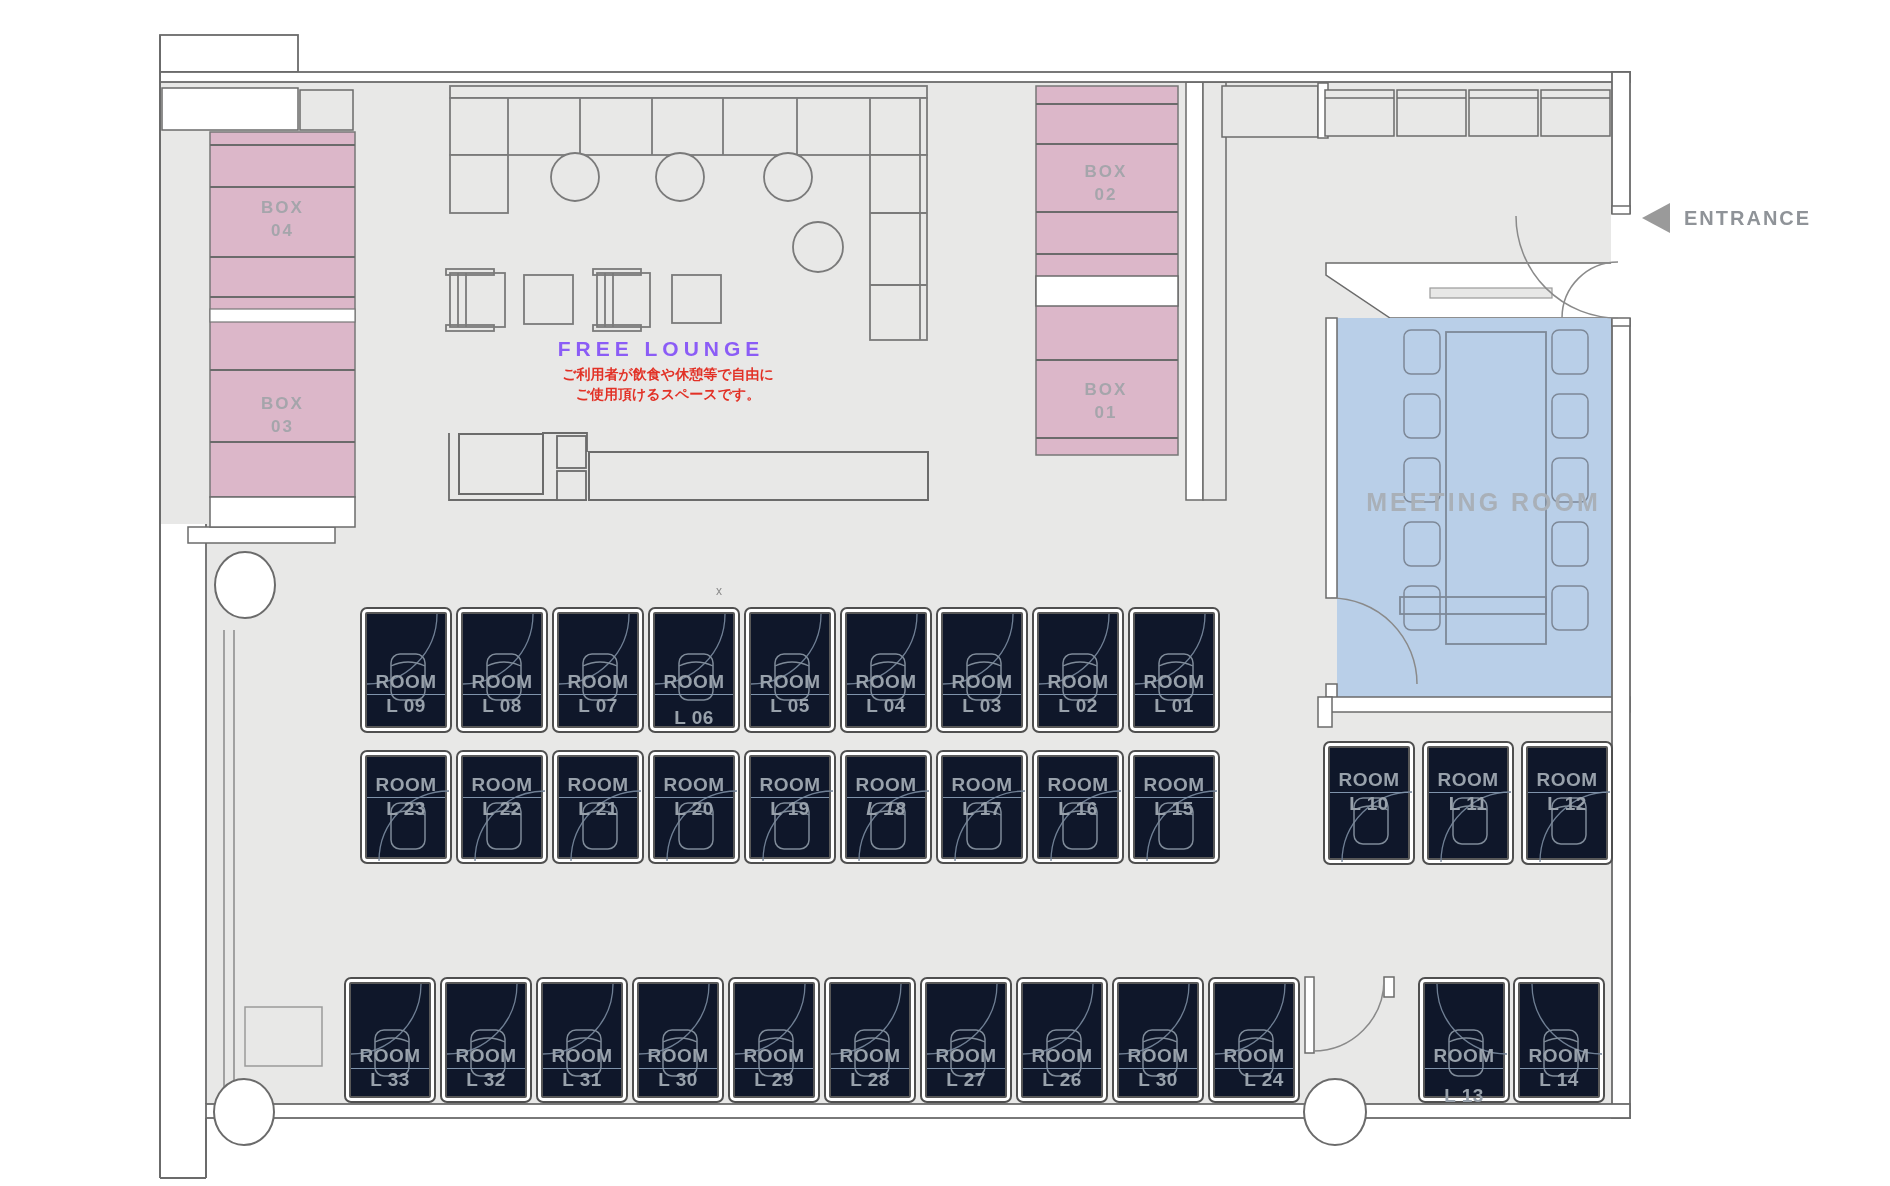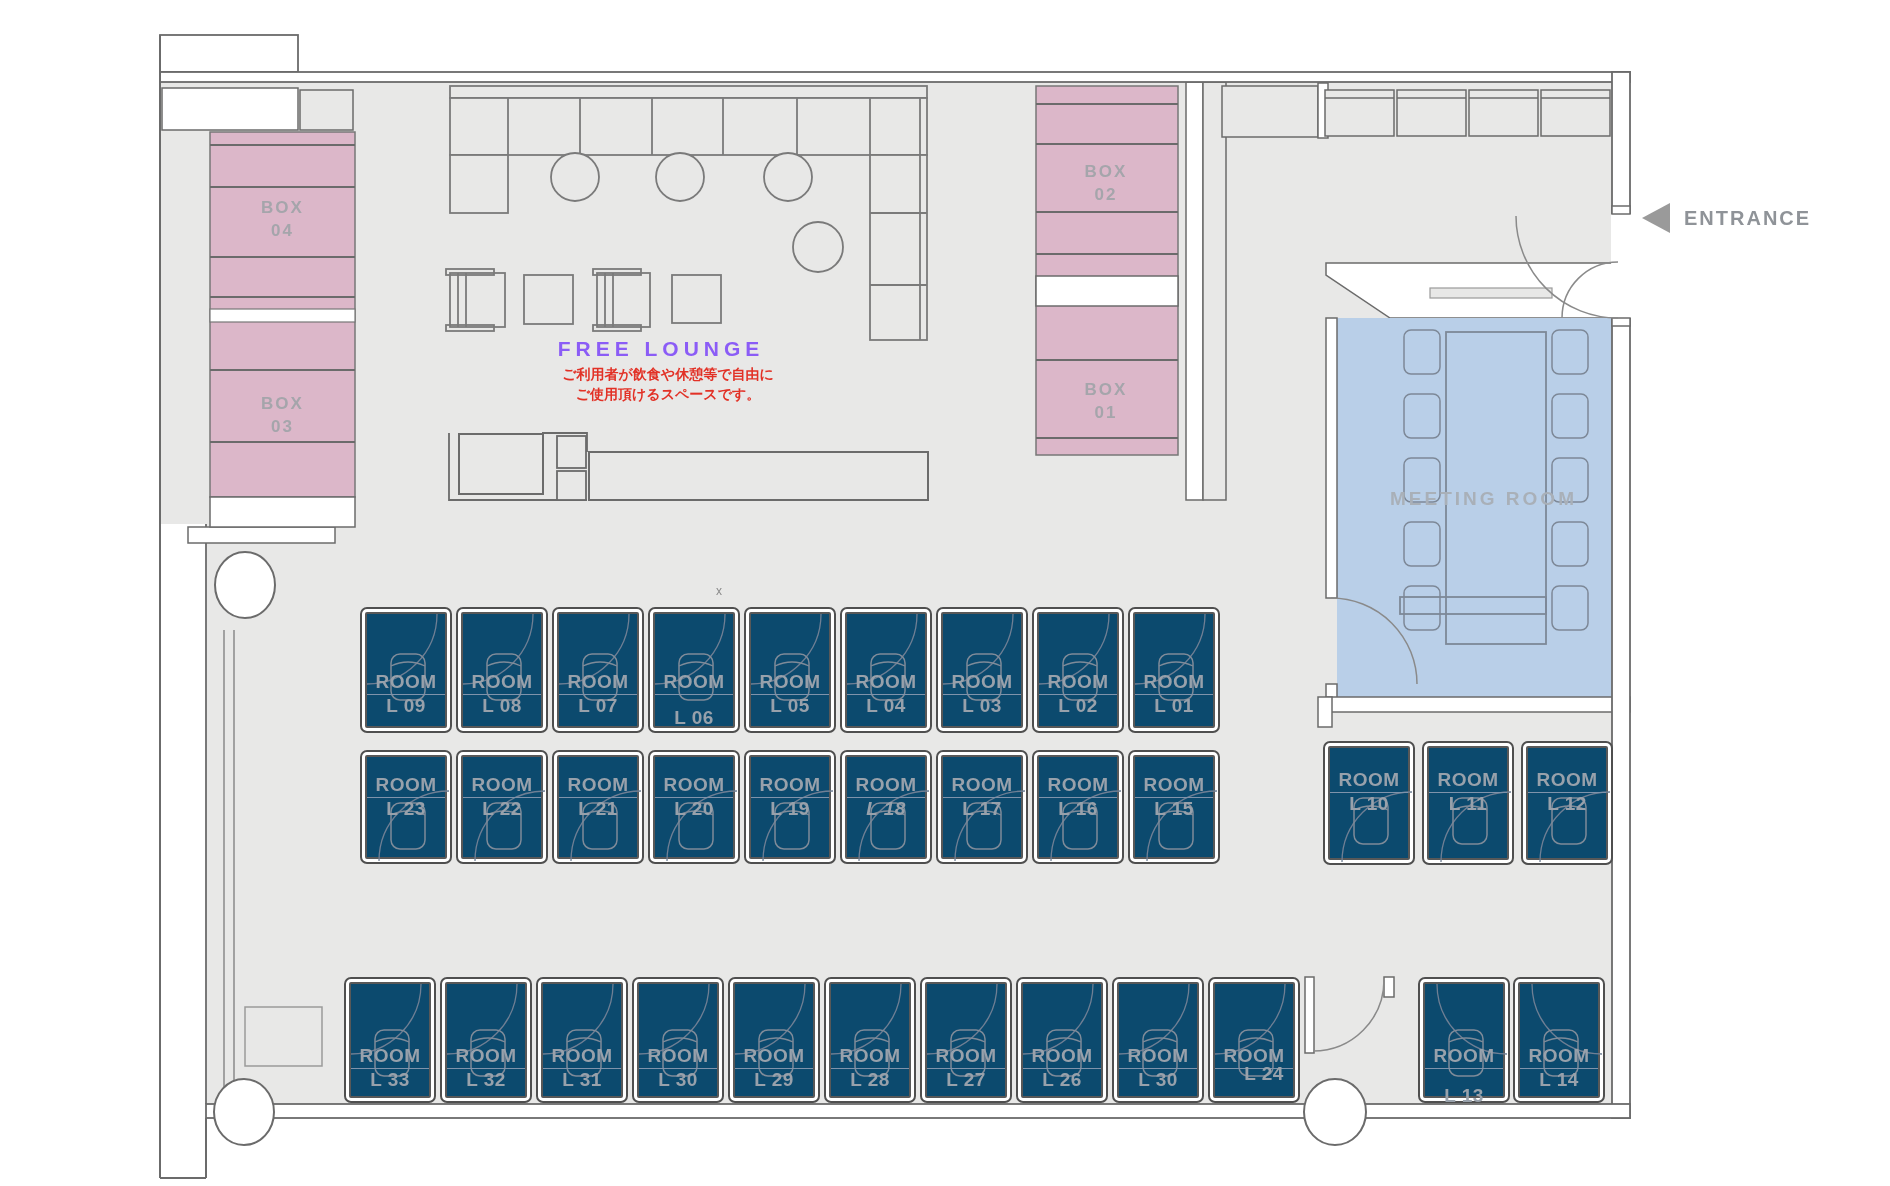--- a/index.html
+++ b/index.html
@@ -2,30 +2,30 @@
 <html><head>
 <meta charset="utf-8">
 <style>
   html,body{margin:0;padding:0;background:#fff;}
   #plan{position:relative;width:1890px;height:1186px;background:#fff;overflow:hidden;
         font-family:"Liberation Sans", sans-serif;}
   .lbl{position:absolute;font-weight:bold;color:#9aa2ac;text-align:center;white-space:pre;}
   .box-label{width:145px;font-size:17px;letter-spacing:2px;line-height:23px;color:#a5a5ab;}
   .free-lounge{font-size:21px;letter-spacing:5px;color:#8b5cf6;transform:translateX(-50%);}
   .note{font-size:14px;line-height:20px;color:#e23126;transform:translateX(-50%);}
-  .meeting{width:293px;font-size:19px;letter-spacing:3px;color:#a9b0b8;}
+  .meeting{width:293px;font-size:25px;letter-spacing:3px;color:#a9b0b8;}
   .entrance-label{font-size:20px;letter-spacing:2px;color:#8f9398;}
   .entrance-arrow{position:absolute;width:0;height:0;border-top:15px solid transparent;
         border-bottom:15px solid transparent;border-right:28px solid #9a9a9a;}
   .xmark{font-size:12px;font-weight:normal;color:#8a8a8a;}
   
   .room-cell{position:absolute;box-sizing:border-box;border:2px solid #4f4f4f;border-radius:7px;
         background:#fff;}
   .room-inner{position:absolute;left:3px;top:3px;right:3px;bottom:3px;border:2px solid #585858;
-        background:#0c4a6e;border-radius:2px;}
+        background:#0f172a;border-radius:2px;}
   .room-inner svg{position:absolute;left:0;top:0;}
   .room-label,.room-number{position:absolute;left:0;right:0;text-align:center;font-weight:bold;
         font-size:19px;color:#98a1ab;letter-spacing:0.5px;height:20px;line-height:20px;}
   .room-line{position:absolute;left:0;right:0;height:0;border-top:1.5px solid #7f93ab;}
 </style>
 </head>
 <body>
 
 <div id="plan">
 
@@ -531,21 +531,21 @@
       </div>
       <div class="room-cell" style="left: 1208px; top: 977px; width: 92px; height: 126px;">
         <div class="room-inner">
           <svg width="82" height="116">
             <path d="M 70,0 A 70 70 0 0 1 0,70" fill="none" stroke="#6f7f94" stroke-width="1.3"></path>
             <rect x="24" y="46" width="34" height="46" rx="9" fill="none" stroke="#7f8b99" stroke-width="1.5"></rect>
             <path d="M 24,58 Q 41,50 58,58" fill="none" stroke="#7f8b99" stroke-width="1.3"></path>
           </svg>
           <div class="room-label" style="top: 62px;">ROOM</div>
           <div class="room-line" style="top: 84px;"></div>
-          <div class="room-number" style="top: 80px; padding-left: 20px;">L 24</div>
+          <div class="room-number" style="top: 86px; padding-left: 20px;">L 24</div>
         </div>
       </div>
       <div class="room-cell" style="left: 1323px; top: 741px; width: 92px; height: 124px;">
         <div class="room-inner">
           <svg width="82" height="114">
             <path d="M 12,114 A 70 70 0 0 1 82,44" fill="none" stroke="#6f7f94" stroke-width="1.3"></path>
             <rect x="24" y="50" width="34" height="46" rx="9" fill="none" stroke="#7f8b99" stroke-width="1.5"></rect>
             <path d="M 24,62 Q 41,54 58,62" fill="none" stroke="#7f8b99" stroke-width="1.3"></path>
           </svg>
           <div class="room-label" style="top: 22px;">ROOM</div>

